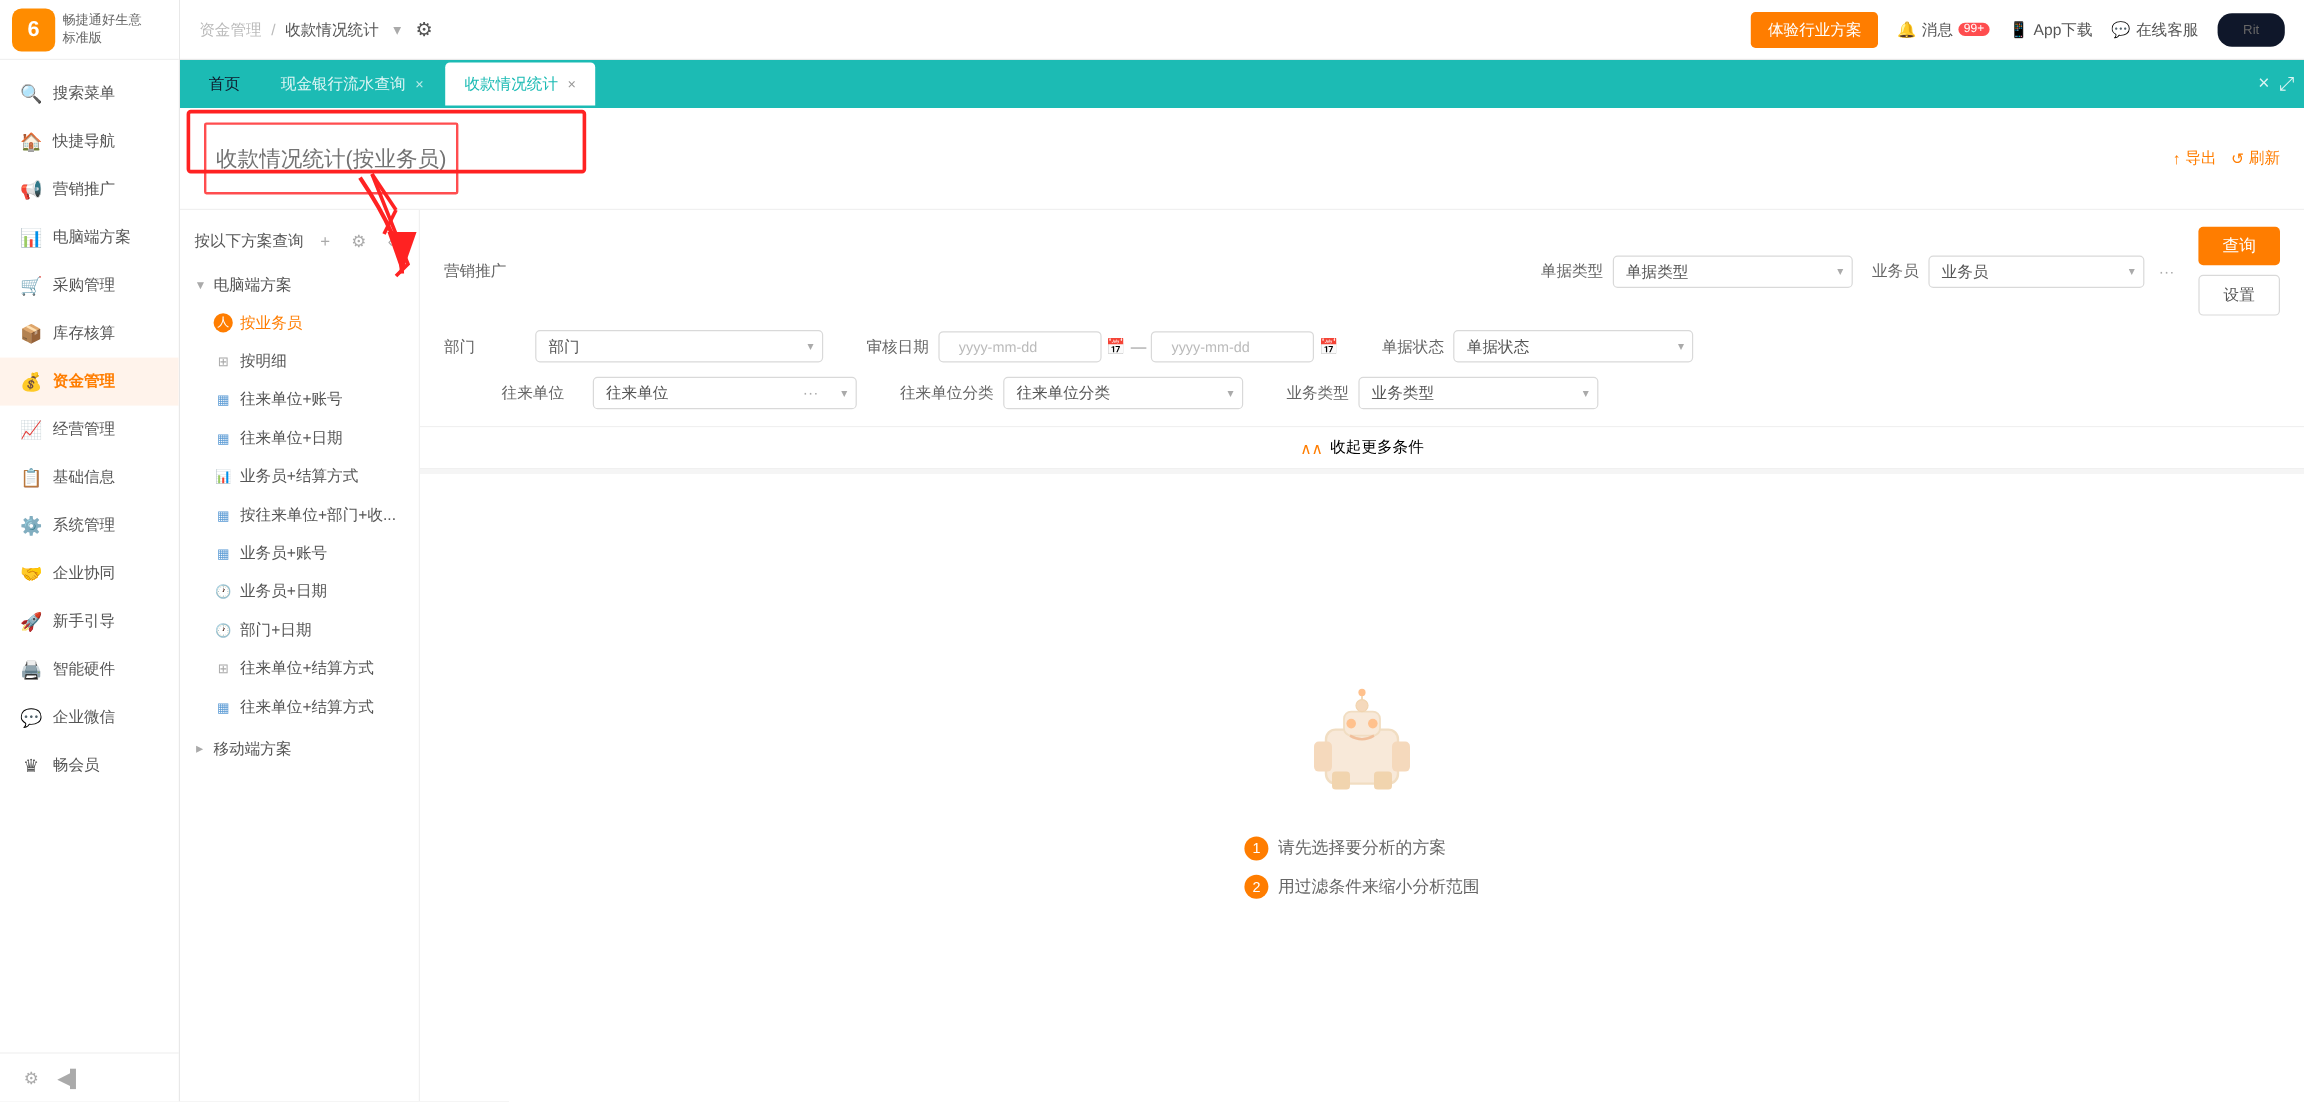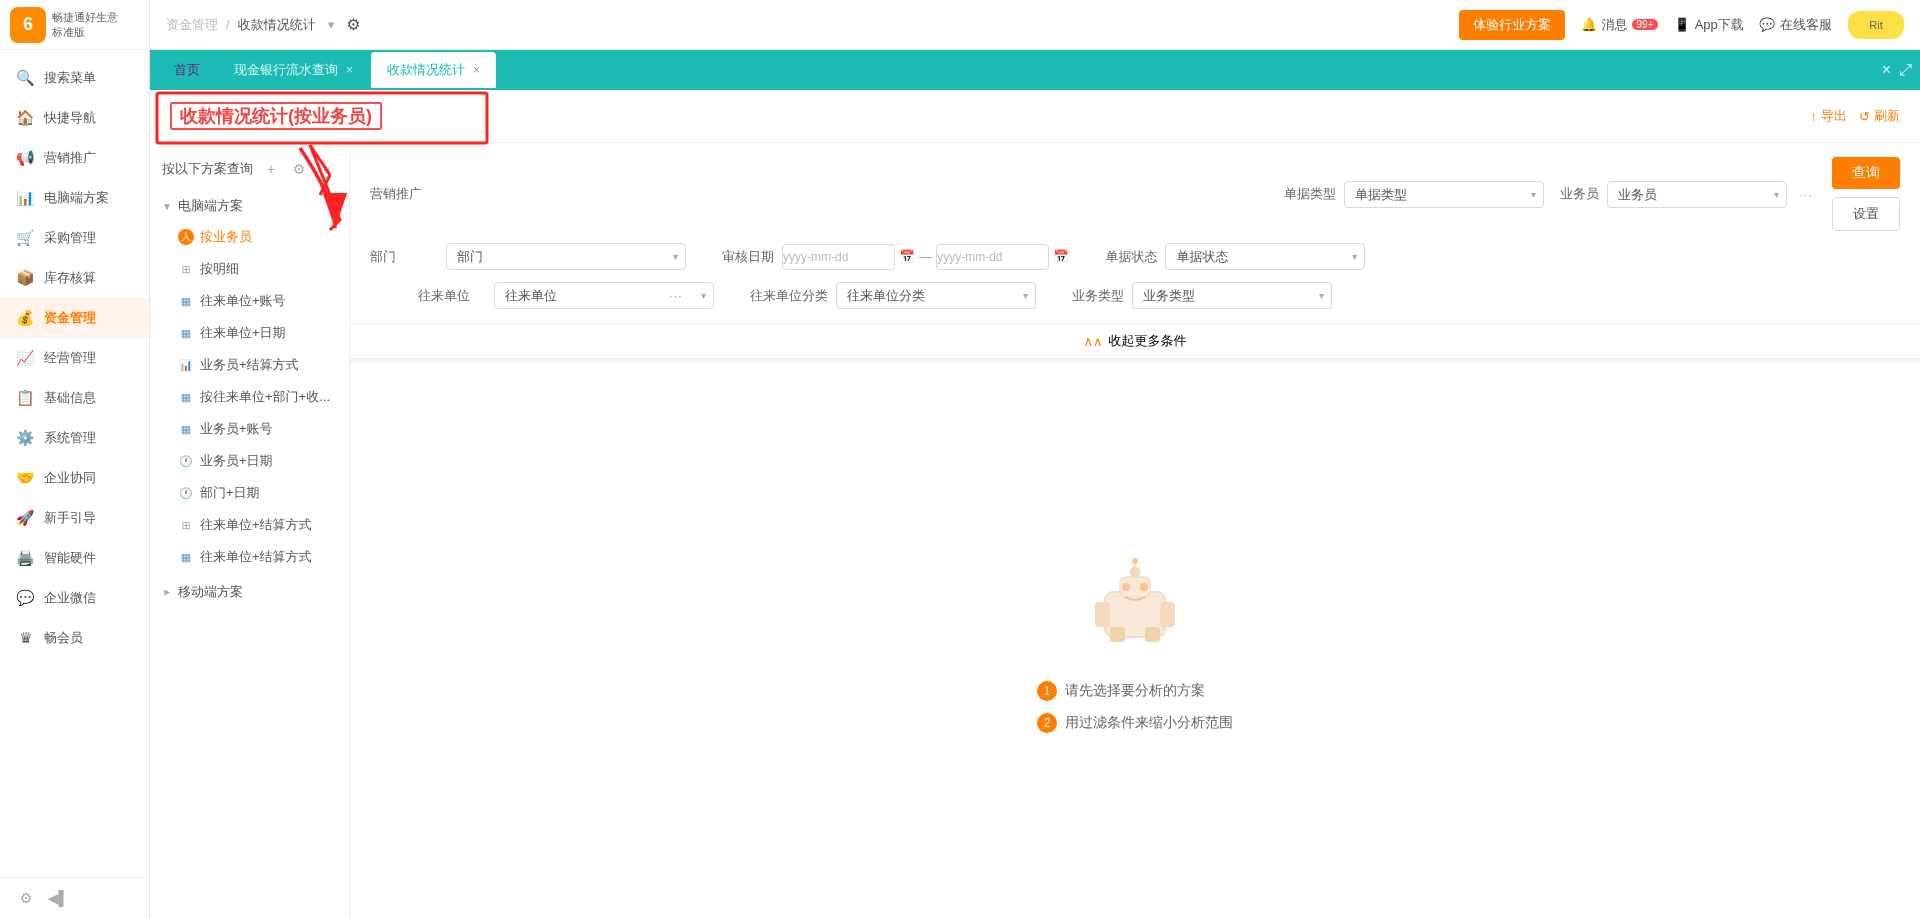--- a/index.html
+++ b/index.html
@@ -32,34 +32,34 @@
     .top-header-right { display: flex; align-items: center; gap: 16px; }
     .header-btn { display: flex; align-items: center; gap: 4px; font-size: 13px; color: #555; cursor: pointer; }
     .header-btn .badge { background: #ff4d4f; color: #fff; border-radius: 10px; font-size: 10px; padding: 0 5px; min-width: 18px; text-align: center; }
     .try-btn { background: #ff7d00; color: #fff; border: none; border-radius: 4px; padding: 6px 14px; cursor: pointer; font-size: 13px; }
     .settings-icon { cursor: pointer; color: #555; font-size: 16px; }
     .user-avatar { width: 28px; height: 28px; background: #ddd; border-radius: 50%; }
 
     
     .tab-bar { height: 40px; background: #1cbbb4; display: flex; align-items: center; padding: 0 8px; gap: 2px; position: relative; }
     .tab-item { height: 36px; display: flex; align-items: center; padding: 0 16px; border-radius: 4px 4px 0 0; cursor: pointer; font-size: 13px; color: rgba(255,255,255,0.85); position: relative; }
-    .tab-item.home { color: #701a75; background: transparent; }
+    .tab-item.home { color: #0f172a; background: transparent; }
     .tab-item.active { background: #fff; color: #1cbbb4; font-weight: 500; }
     .tab-item .tab-close { margin-left: 8px; color: rgba(255,255,255,0.7); font-size: 12px; cursor: pointer; }
     .tab-item.active .tab-close { color: #999; }
     .tab-bar-right { position: absolute; right: 8px; display: flex; align-items: center; gap: 8px; color: rgba(255,255,255,0.85); }
     .tab-bar-btn { cursor: pointer; font-size: 16px; color: rgba(255,255,255,0.85); }
 
     
     .page-container { flex: 1; overflow: hidden; display: flex; flex-direction: column; background: #f5f5f5; }
 
     
     .page-header { background: #fff; padding: 12px 20px; display: flex; align-items: center; justify-content: space-between; border-bottom: 1px solid #f0f0f0; }
     .page-title-area { display: flex; align-items: center; gap: 8px; }
-    .page-title { font-size: 18px; font-weight: bold; color: #ef4444; border: 2px solid #ff4d4f; padding: 0 8px; border-radius: 2px; }
+    .page-title { font-size: 18px; font-weight: normal; color: #737373; border: 2px solid #ff4d4f; padding: 16px 8px; border-radius: 2px; }
     .page-header-actions { display: flex; align-items: center; gap: 12px; }
     .action-btn { display: flex; align-items: center; gap: 4px; color: #ff7d00; cursor: pointer; font-size: 13px; }
 
     
     .content-wrapper { flex: 1; display: flex; overflow: hidden; }
 
     
     .left-panel { width: 200px; background: #fff; border-right: 1px solid #f0f0f0; padding: 8px 0; overflow-y: auto; flex-shrink: 0; }
     .left-panel-header { display: flex; align-items: center; justify-content: space-between; padding: 8px 12px; font-size: 13px; color: #555; }
     .left-panel-header-text { font-size: 13px; color: #555; }
@@ -83,21 +83,21 @@
     .filter-row:last-child { margin-bottom: 0; margin-left: 48px; }
     .filter-label { color: #666; font-size: 13px; min-width: 60px; flex-shrink: 0; }
     .filter-date-group { display: flex; align-items: center; gap: 4px; }
     .date-btn { padding: 3px 8px; border: 1px solid #e8e8e8; border-radius: 3px; cursor: pointer; font-size: 12px; color: #555; background: #fff; }
     .date-btn.active { background: #ff7d00; color: #fff; border-color: #ff7d00; }
     .date-range-text { font-size: 12px; color: #999; margin-left: 4px; }
     .filter-select { border: 1px solid #d9d9d9; border-radius: 4px; padding: 5px 28px 5px 10px; font-size: 13px; color: #555; background: #fff; cursor: pointer; appearance: none; position: relative; min-width: 200px; }
     .select-wrapper { position: relative; display: inline-flex; align-items: center; }
     .select-wrapper .arrow-down { position: absolute; right: 8px; color: #aaa; font-size: 10px; pointer-events: none; }
     .date-input-group { display: flex; align-items: center; gap: 4px; }
-    .date-input { border: 1px solid #d9d9d9; border-radius: 4px; padding: 5px 0; font-size: 12px; color: #555; background: #fff; width: 113px; }
+    .date-input { border: 1px solid #d9d9d9; border-radius: 4px; padding: 5px 16px; font-size: 12px; color: #555; background: #fff; width: 136px; }
     .date-input::placeholder { color: #bbb; }
     .date-dash { color: #999; }
     .cal-icon { color: #aaa; font-size: 13px; cursor: pointer; }
     .more-dots { color: #aaa; cursor: pointer; padding: 0 4px; }
     
     .query-btn { background: #ff7d00; color: #fff; border: none; border-radius: 4px; padding: 7px 20px; cursor: pointer; font-size: 14px; font-weight: 500; }
     .setting-btn { background: #fff; color: #555; border: 1px solid #d9d9d9; border-radius: 4px; padding: 7px 14px; cursor: pointer; font-size: 13px; margin-top: 4px; }
 
     
     .empty-state { flex: 1; display: flex; flex-direction: column; align-items: center; justify-content: center; background: #fff; margin-top: 4px; }
@@ -216,21 +216,21 @@
           <span class="badge">99+</span>
         </div>
         <div class="header-btn">
           <span>📱</span>
           <span>App下载</span>
         </div>
         <div class="header-btn">
           <span>💬</span>
           <span>在线客服</span>
         </div>
-        <div class="user-avatar" style="background:#fde047; display:flex; align-items:center; justify-content:center; font-size:11px; color:#666; width:56px; border-radius:12px;">
+        <div class="user-avatar" style="background:#0f172a; display:flex; align-items:center; justify-content:center; font-size:11px; color:#666; width:56px; border-radius:12px;">
           <span>Rit</span>
         </div>
       </div>
     </div>
 
     <div class="tab-bar">
       <div class="tab-item home">
         <span>首页</span>
       </div>
       <div class="tab-item">

